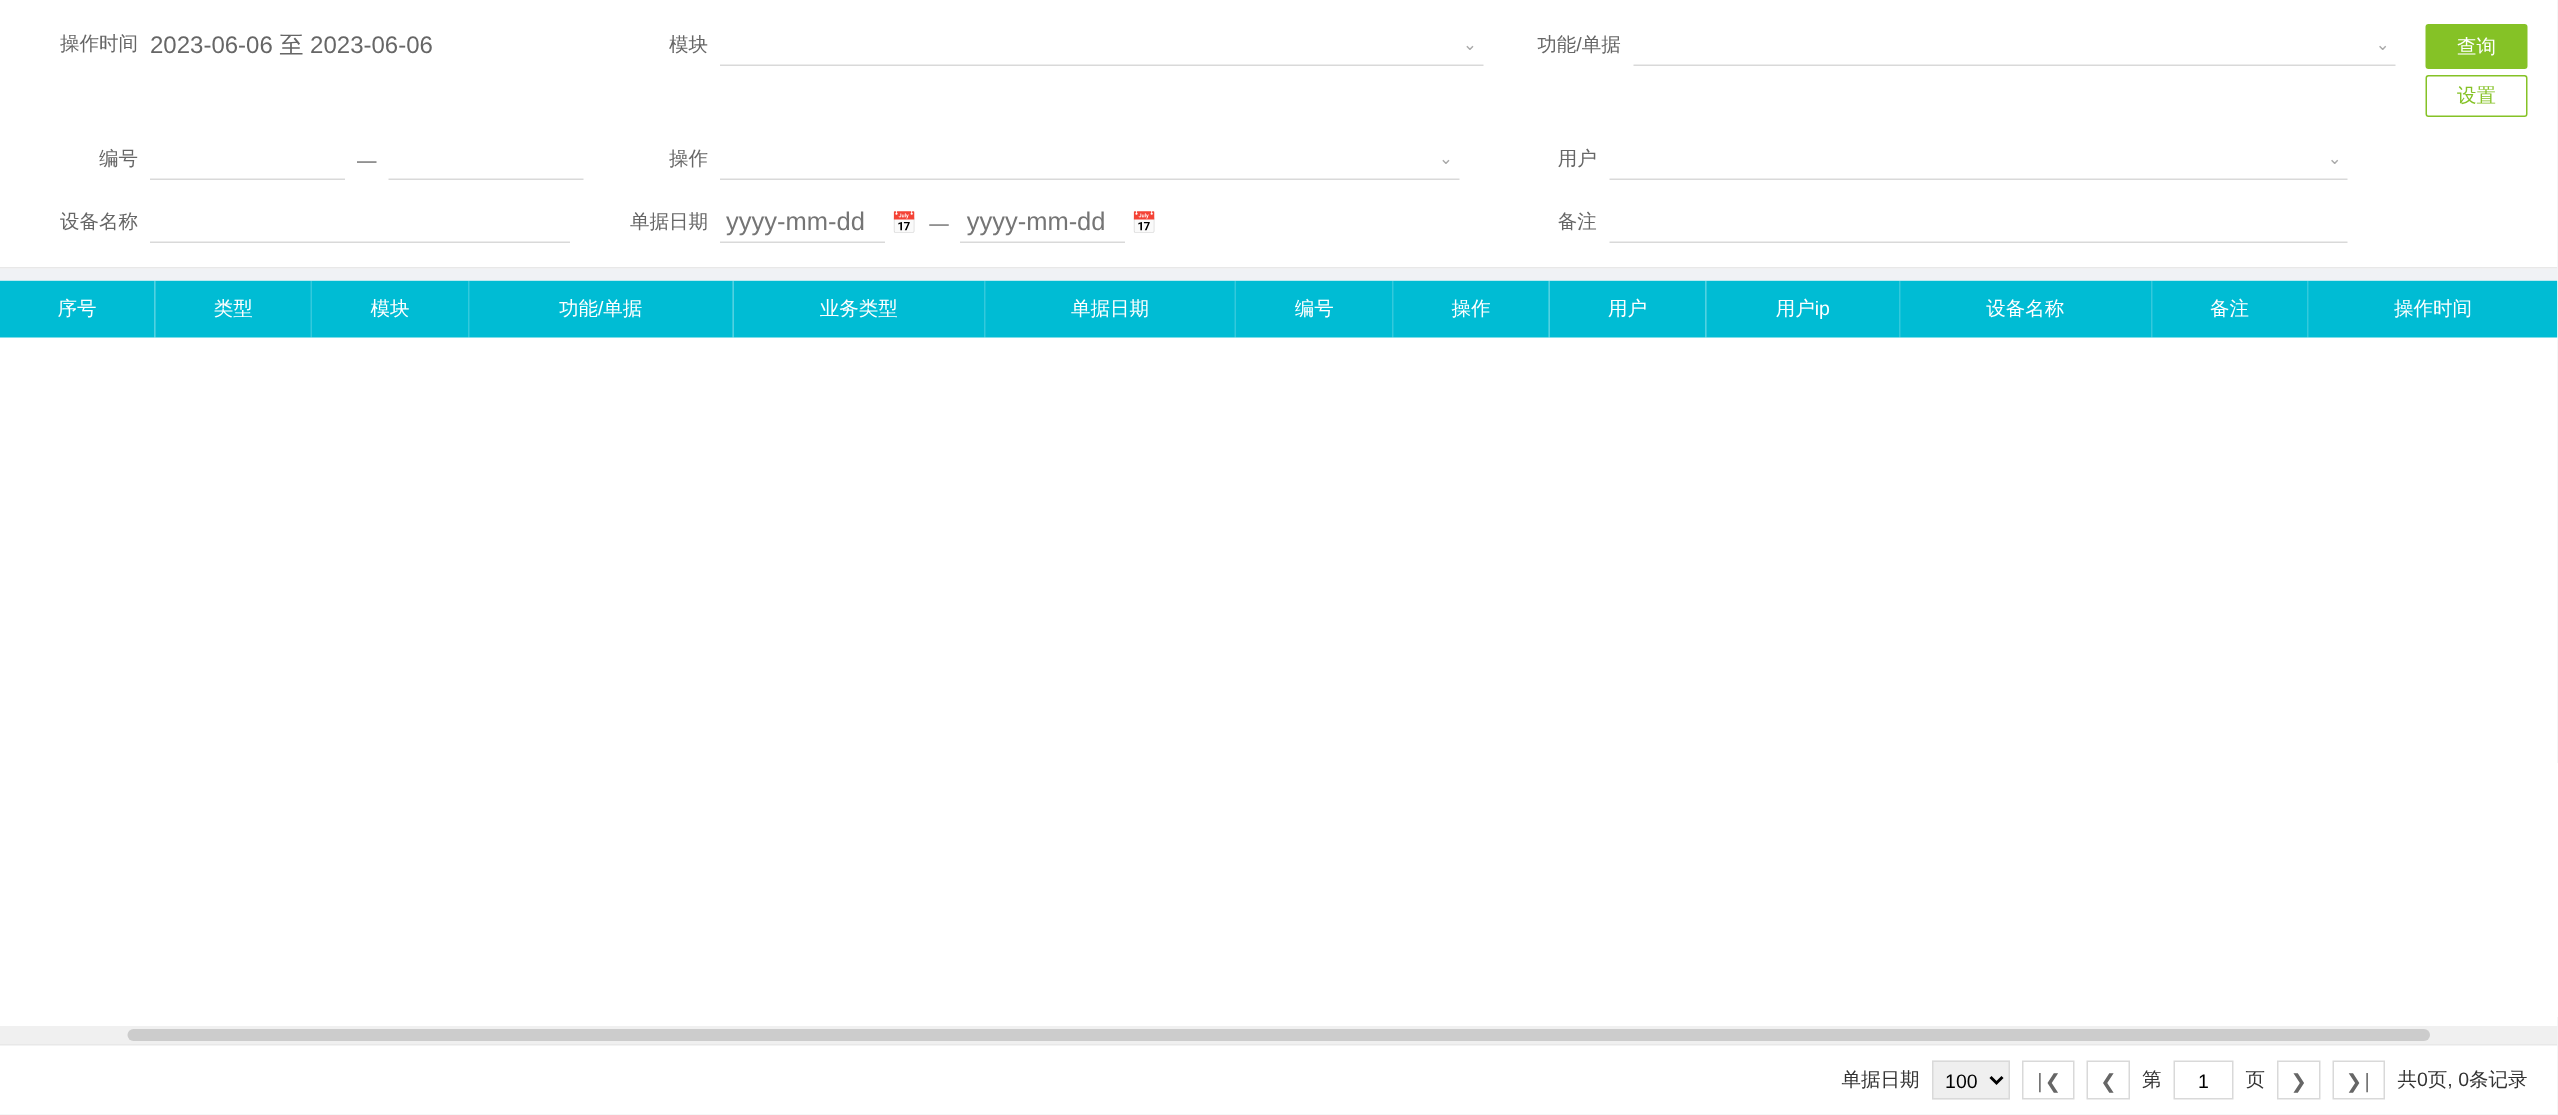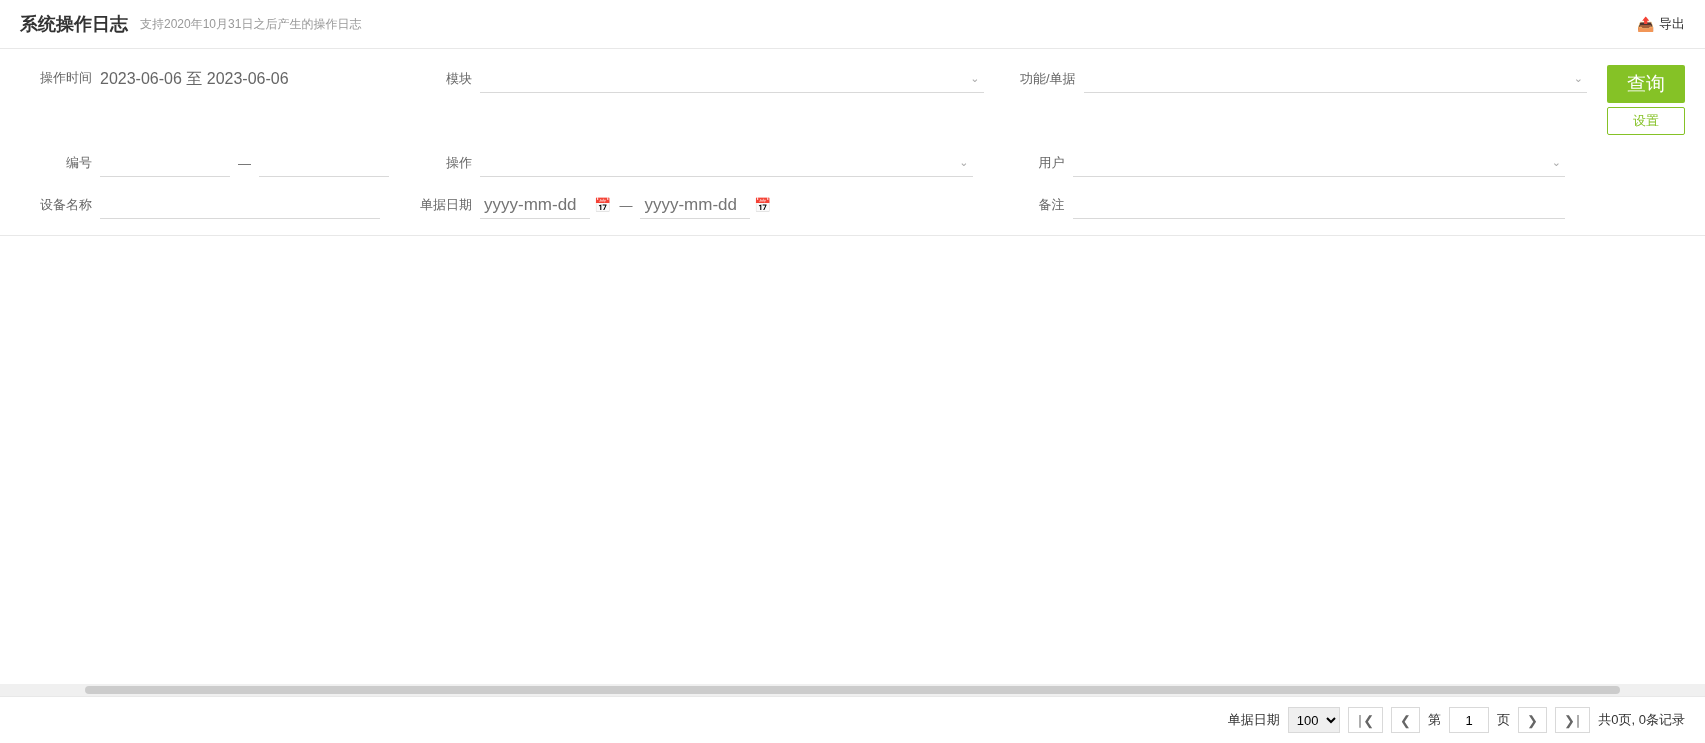--- a/index.html
+++ b/index.html
@@ -30,21 +30,21 @@
     
     
     .dropdown-field { display: flex; align-items: center; border-bottom: 1px solid #d9d9d9; height: 28px; min-width: 200px; cursor: pointer; justify-content: space-between; padding: 0 4px; }
     .dropdown-chevron { color: #aaa; font-size: 11px; margin-left: 4px; }
     
     
     .range-dash { margin: 0 8px; color: #666; }
     
     
     .action-buttons { display: flex; flex-direction: column; gap: 4px; }
-    .query-btn { background: #85c226; color: #fff; border: none; padding: 6px 20px; cursor: pointer; font-size: 19px; border-radius: 2px; }
+    .query-btn { background: #85c226; color: #fff; border: none; padding: 6px 20px; cursor: pointer; font-size: 13px; border-radius: 2px; }
     .settings-btn { background: #fff; color: #85c226; border: 1px solid #85c226; padding: 4px 20px; cursor: pointer; font-size: 13px; border-radius: 2px; }
     
     
     .collapse-bar { text-align: center; padding: 6px; border-top: 1px solid #e8e8e8; margin-top: 8px; cursor: pointer; color: #00bcd4; font-size: 12px; }
     
     
     .table-container { flex: 1; background: #fff; margin-top: 8px; overflow: auto; }
     .data-table { width: 100%; border-collapse: collapse; }
     .data-table thead tr { background: #00bcd4; }
     .data-table thead th { color: #fff; padding: 10px 8px; font-size: 13px; font-weight: normal; text-align: center; border-right: 1px solid rgba(255,255,255,0.2); white-space: nowrap; }
@@ -67,30 +67,20 @@
     .date-input { height: 28px; border: none; border-bottom: 1px solid #d9d9d9; outline: none; font-size: 17px; padding: 0 4px; background: transparent; color: #999; width: 110px; }
     .cal-icon { color: #aaa; font-size: 14px; cursor: pointer; }
     
     .empty-area { flex: 1; min-height: 300px; background: #fff; }
   </style>
 </head>
 <body>
 
 <div class="page-container">
 
-  <div class="page-header">
-    <div class="header-left">
-      <span class="page-title">系统操作日志</span>
-      <span class="page-subtitle">支持2020年10月31日之后产生的操作日志</span>
-    </div>
-    <button class="export-btn">
-      <span class="export-icon">📤</span>
-      <span>导出</span>
-    </button>
-  </div>
 
   <div class="filter-area">
 
     <div class="filter-row" style="display:flex; align-items:flex-start; gap:0; width:100%;">
 
       <div style="display:flex; align-items:flex-start; min-width:380px;">
         <span class="filter-label" style="margin-top:4px;">操作时间</span>
         <div class="time-filter-wrapper">
           <div class="time-date-range">2023-06-06 至 2023-06-06</div>
         </div>
@@ -170,20 +160,44 @@
         <span class="filter-label">备注</span>
         <input class="filter-input" style="flex: 1 1 0%;" type="text">
       </div>
 
       <div style="width:100px; margin-left:20px; flex-shrink:0;"></div>
     </div>
 
 
   </div>
 
+  <div class="table-container">
+    <table class="data-table">
+      <thead>
+        <tr>
+          <th>序号</th>
+          <th>类型</th>
+          <th>模块</th>
+          <th>功能/单据</th>
+          <th>业务类型</th>
+          <th>单据日期</th>
+          <th>编号</th>
+          <th>操作</th>
+          <th>用户</th>
+          <th>用户ip</th>
+          <th>设备名称</th>
+          <th>备注</th>
+          <th>操作时间</th>
+        </tr>
+      </thead>
+      <tbody>
+        
+      </tbody>
+    </table>
+  </div>
 
   <div class="empty-area" style="flex:1;"></div>
 
   <div class="scrollbar-area">
     <div class="scrollbar-inner"></div>
   </div>
 
   <div class="pagination-bar">
     <span>单据日期</span>
     <div style="position:relative; display:inline-flex; align-items:flex-end;">

